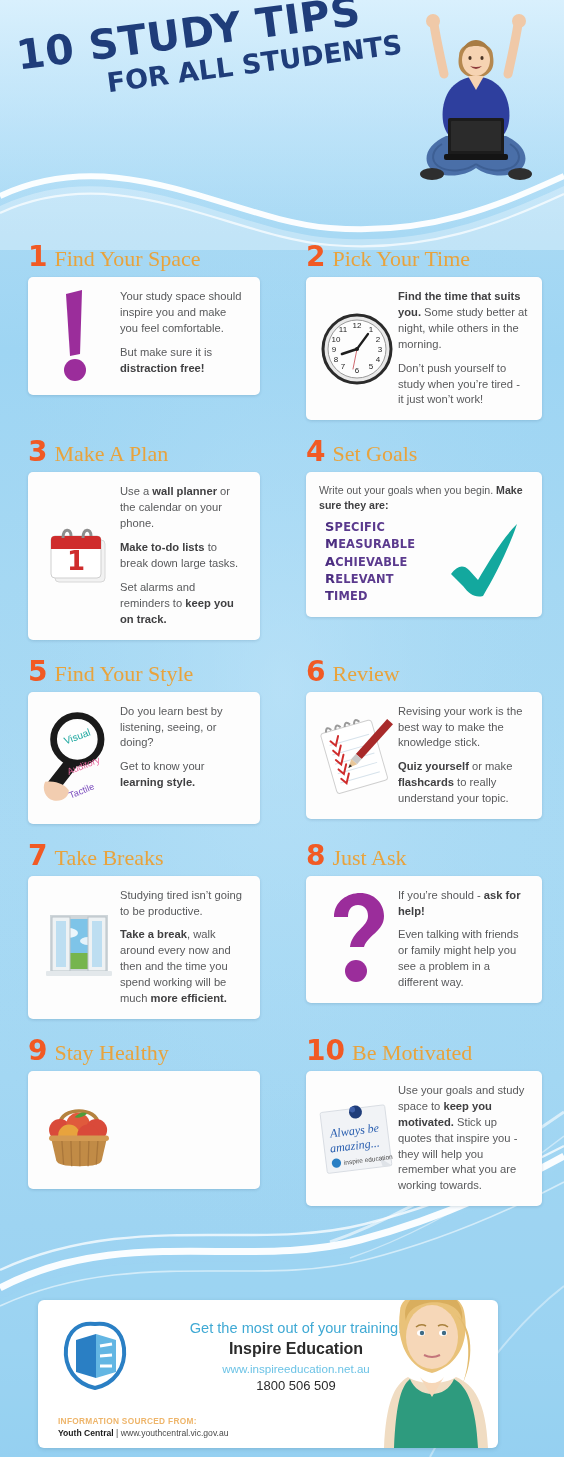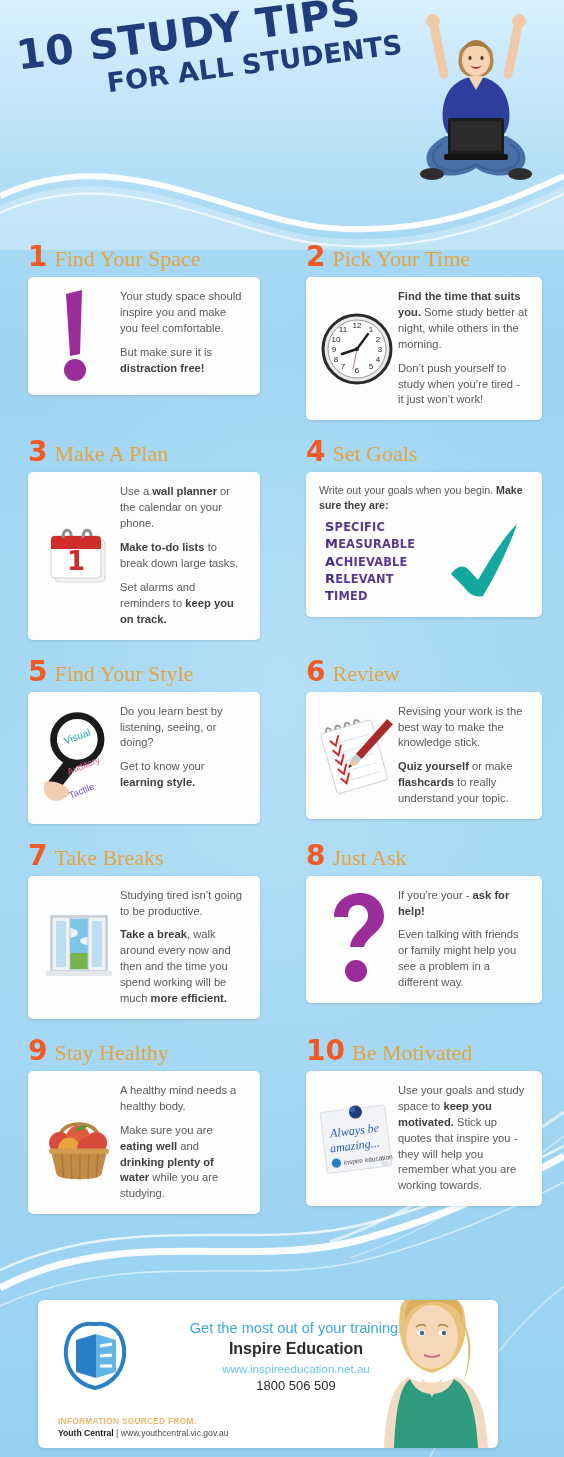--- a/index.html
+++ b/index.html
@@ -536,21 +536,21 @@
           <span class="tip-title">Just Ask</span>
         </div>
         <div class="tip-card img-left">
           <div class="card-icon">
             <svg width="62" height="96" viewBox="0 0 62 96">
               <path d="M8,26 C8,10 22,2 34,2 C48,2 58,12 58,25 C58,40 42,44 38,56 L24,56 C26,40 42,36 42,25 C42,18 38,14 32,14 C25,14 22,19 22,26 Z" fill="#9b2d9b"></path>
               <circle cx="30" cy="80" r="11" fill="#9b2d9b"></circle>
             </svg>
           </div>
           <div class="card-text">
-            <p><span>If you’re your - </span><b>ask for help!</b></p>
+            <p><span>If you’re should - </span><b>ask for help!</b></p>
             <p><span>Even talking with friends or family might help you see a problem in a different way.</span></p>
           </div>
         </div>
       </div>
     </div>
 
     <div style="height:18px"></div>
 
     <div class="tip-row">
       <div class="tip">
@@ -571,24 +571,20 @@
               <path d="M12,50 L74,50 L68,76 C66,80 60,82 43,82 C26,82 20,80 18,76 Z" fill="#c18b46"></path>
               <g stroke="#a9763a" stroke-width="1.4">
                 <line x1="24" y1="52" x2="26" y2="80"></line>
                   <line x1="34" y1="52" x2="35" y2="82"></line>
                 <line x1="44" y1="52" x2="44" y2="82"></line>
                   <line x1="54" y1="52" x2="53" y2="82"></line>
                 <line x1="64" y1="52" x2="62" y2="80"></line>
               </g>
               <rect x="10" y="48" width="66" height="6" rx="3" fill="#d39a52"></rect>
             </svg>
-          </div>
-          <div class="card-text">
-            <p><span>A healthy mind needs a healthy body.</span></p>
-            <p><span>Make sure you are </span><b>eating well</b><span> and </span><b>drinking plenty of water</b><span> while you are studying.</span></p>
           </div>
         </div>
       </div>
 
       <div class="tip right">
         <div class="tip-head">
           <span class="tip-num">10</span>
           <span class="tip-title">Be Motivated</span>
         </div>
         <div class="tip-card img-left">

